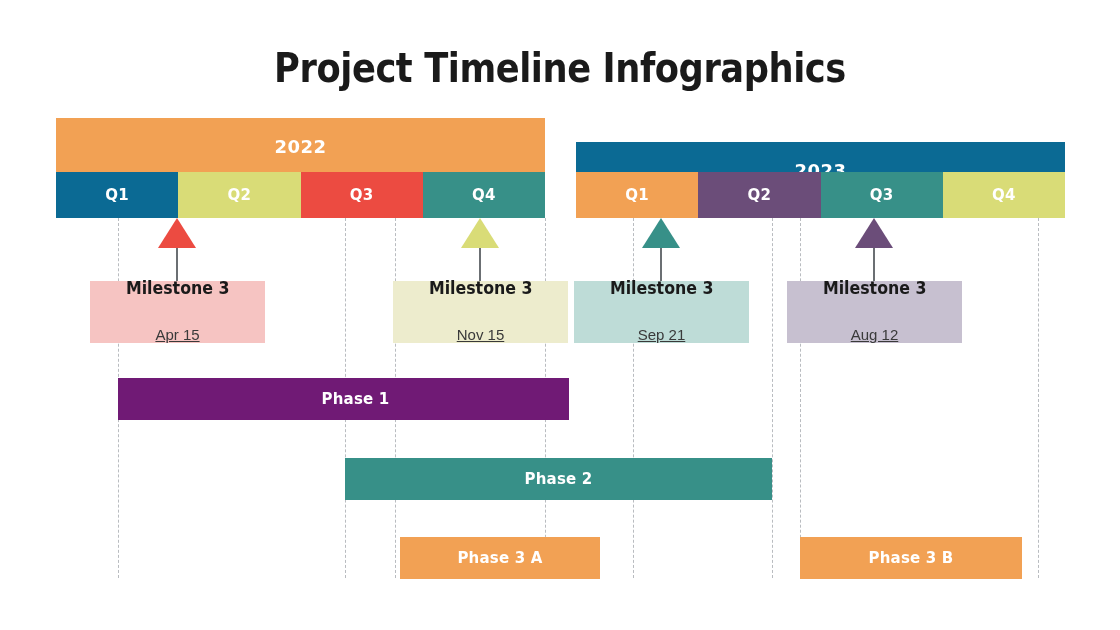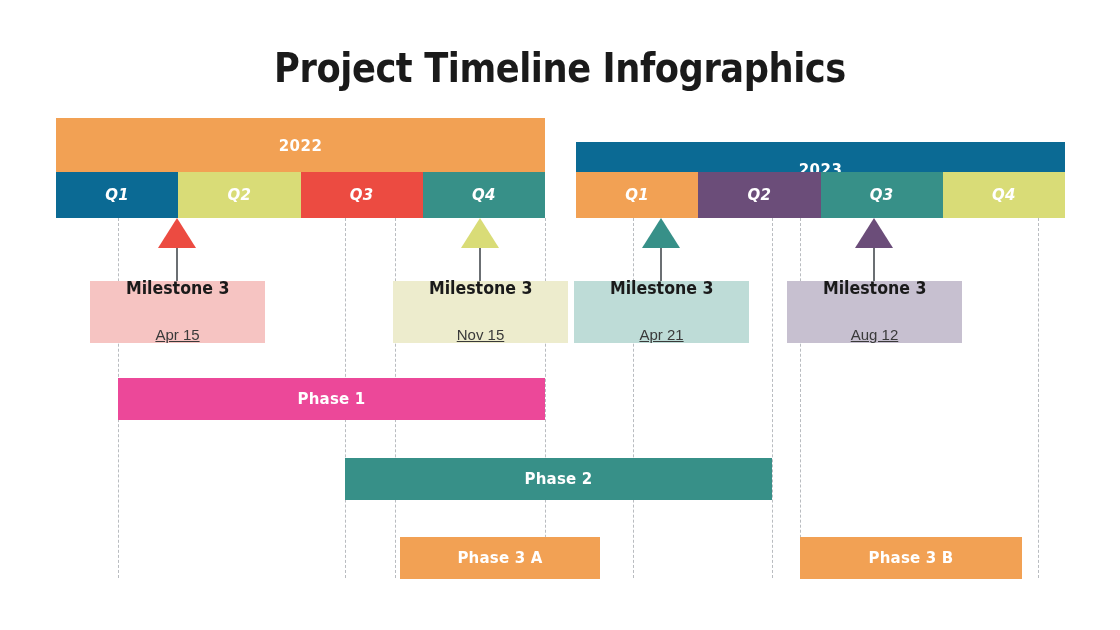--- a/index.html
+++ b/index.html
@@ -55,40 +55,39 @@
     position: absolute;
     left: 0;
     top: 0;
     height: 56px;
     display: flex;
     align-items: center;
     justify-content: center;
     color: #ffffff;
     font-family: "DejaVu Sans", sans-serif;
     font-weight: bold;
-    font-size: 15px;
+    font-size: 18px;
     letter-spacing: 0.5px;
   }
   .quarter-row {
     position: absolute;
     left: 0;
     top: 54px;
     height: 46px;
     display: flex;
   }
   .quarter {
     display: flex;
     align-items: center;
     justify-content: center;
     color: #ffffff;
     font-family: "DejaVu Sans", sans-serif;
     font-weight: bold;
     font-size: 15px;
     letter-spacing: 0.3px;
-    font-style: italic;
   }
 
   
   .ms-triangle {
     position: absolute;
     width: 0;
     height: 0;
     border-left: 19px solid transparent;
     border-right: 19px solid transparent;
   }
@@ -186,30 +185,30 @@
       <div class="ms-triangle" style="left: 461px; top: 218px; border-bottom: 30px solid rgb(217, 220, 119);"></div>
       <div class="ms-stem" style="left: 479px; top: 248px; height: 73px;"></div>
       <div class="ms-card" style="left: 393px; top: 281px; width: 175px; background: rgb(237, 236, 205);">
         <div class="ms-title">Milestone 3</div>
         <div class="ms-date">Nov 15</div>
       </div>
       <div class="ms-triangle" style="left: 642px; top: 218px; border-bottom: 30px solid rgb(55, 144, 136);"></div>
       <div class="ms-stem" style="left: 660px; top: 248px; height: 73px;"></div>
       <div class="ms-card" style="left: 574px; top: 281px; width: 175px; background: rgb(190, 220, 215);">
         <div class="ms-title">Milestone 3</div>
-        <div class="ms-date">Apr 21</div>
+        <div class="ms-date">Sep 21</div>
       </div>
       <div class="ms-triangle" style="left: 855px; top: 218px; border-bottom: 30px solid rgb(107, 77, 121);"></div>
       <div class="ms-stem" style="left: 873px; top: 248px; height: 73px;"></div>
       <div class="ms-card" style="left: 787px; top: 281px; width: 175px; background: rgb(199, 192, 208);">
         <div class="ms-title">Milestone 3</div>
         <div class="ms-date">Aug 12</div>
       </div>
     </div>
 
   <div id="phases-layer">
-      <div class="phase-bar" style="left: 118px; top: 378px; width: 427px; background: #ec4899;">Phase 1</div>
+      <div class="phase-bar" style="left: 118px; top: 378px; width: 427px; background: #701a75; padding-left: 24px;">Phase 1</div>
       <div class="phase-bar" style="left: 345px; top: 458px; width: 427px; background: rgb(55, 144, 136);">Phase 2</div>
       <div class="phase-bar" style="left: 400px; top: 537px; width: 200px; background: rgb(242, 161, 84);">Phase 3 A</div>
       <div class="phase-bar" style="left: 800px; top: 537px; width: 222px; background: rgb(242, 161, 84);">Phase 3 B</div>
     </div>
 
 </div>
 
 </body></html>

